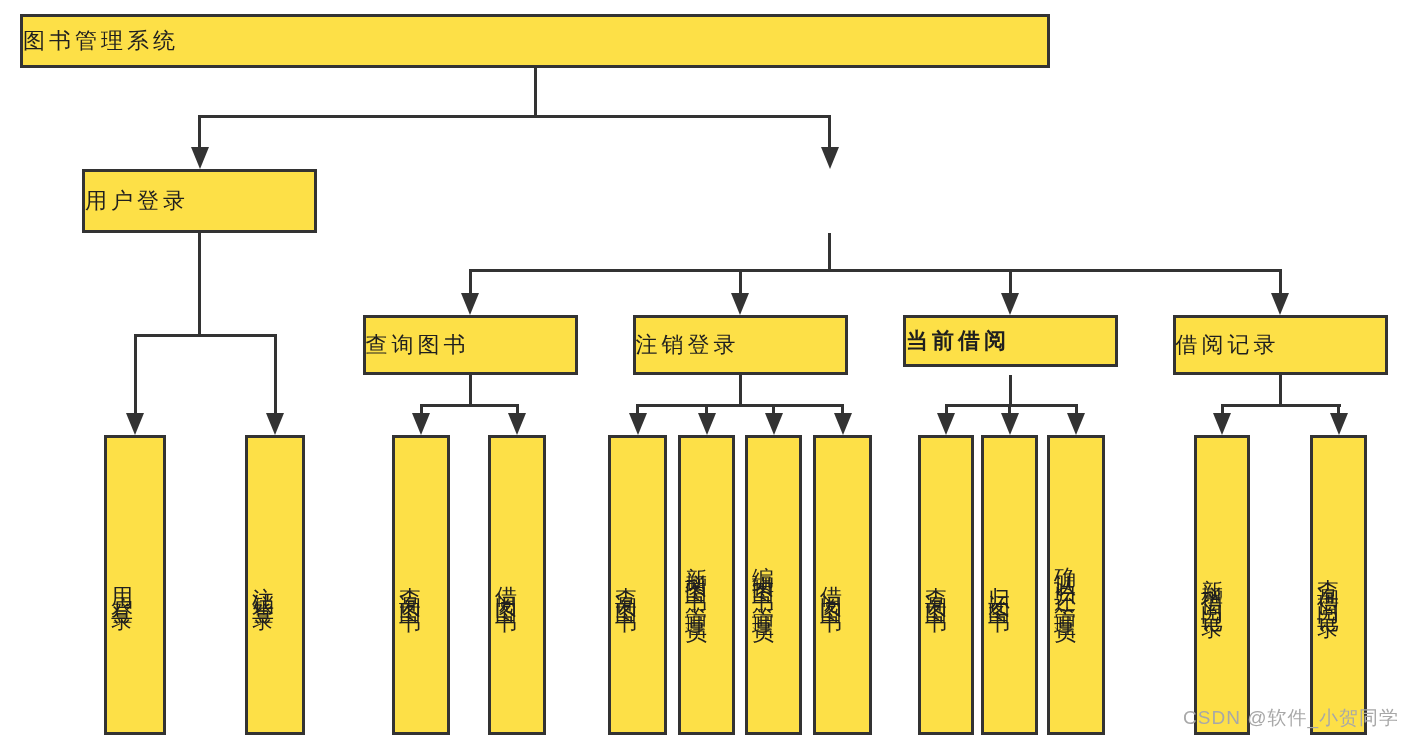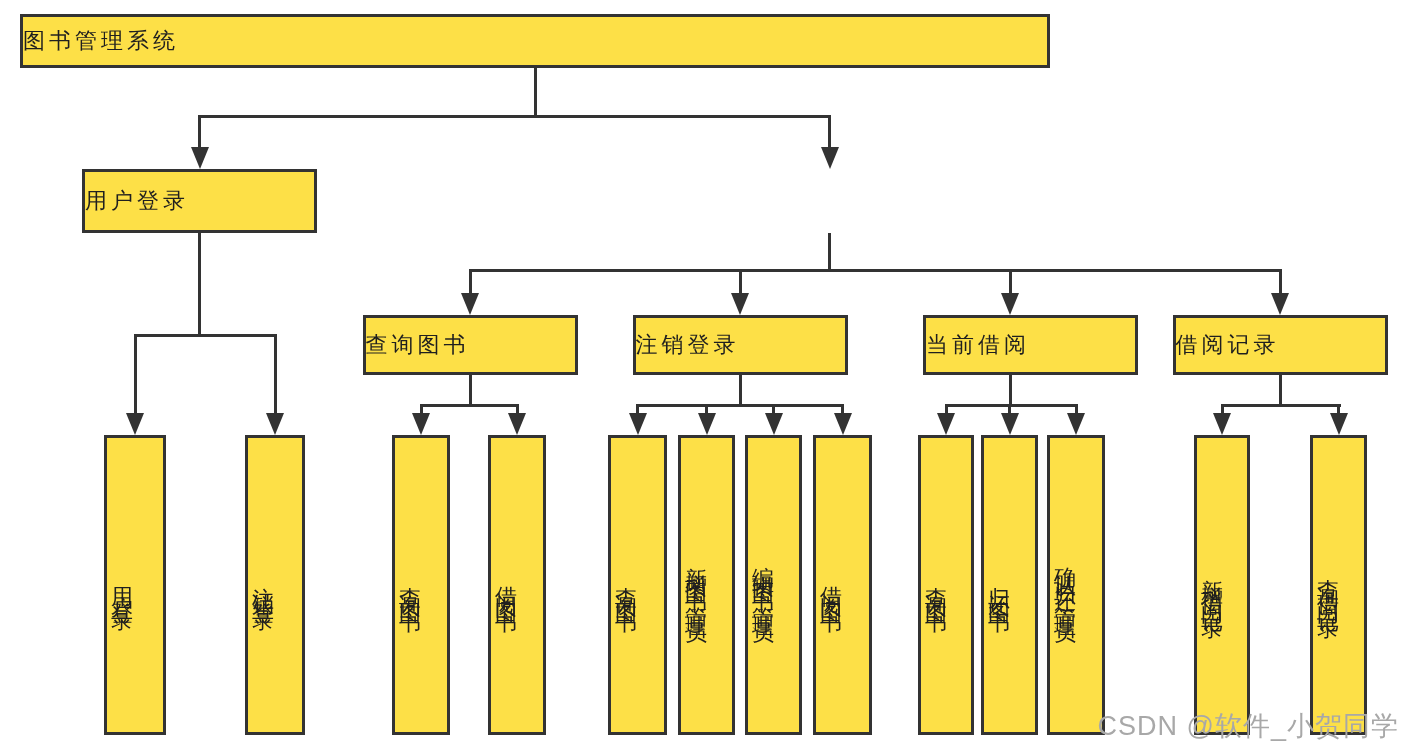--- a/index.html
+++ b/index.html
@@ -40,22 +40,22 @@
   }
   .line{position:absolute;background:var(--line);}
   .arrow{
     position:absolute;width:0;height:0;
     border-left:9px solid transparent;
     border-right:9px solid transparent;
     border-top:22px solid var(--line);
   }
   .watermark{
     position:absolute;
-    right:6px;bottom:3px;
-    font-size:27px;
+    right:6px;bottom:16px;
+    font-size:19px;
     color:var(--wm);
     z-index:10;
     letter-spacing:1px;
     white-space:nowrap;
   }
 </style>
 </head>
 <body>
 
 <div class="diagram">
@@ -92,21 +92,21 @@
   <div class="arrow" style="left:1001px;top:293px;"></div>
   <div class="line" style="left:1278.5px;top:269px;width:3px;height:26px;"></div>
   <div class="arrow" style="left:1271px;top:293px;"></div>
 
   <div class="box" style="left:362.5px;top:315px;width:215px;height:60px;">
     <span class="h-label">查询图书</span>
   </div>
   <div class="box" style="left:632.5px;top:315px;width:215px;height:60px;">
     <span class="h-label">注销登录</span>
   </div>
-  <div class="box" style="left:923px;top:315px;width:215px;height:60px;">
+  <div class="box" style="left:903px;top:315px;width:215px;height:52px;font-weight:bold;">
     <span class="h-label">当前借阅</span>
   </div>
   <div class="box" style="left:1172.5px;top:315px;width:215px;height:60px;">
     <span class="h-label">借阅记录</span>
   </div>
 
   <div class="line" style="left:468.5px;top:375px;width:3px;height:32px;"></div>
   <div class="line" style="left:419.5px;top:404px;width:99px;height:3px;"></div>
   <div class="line" style="left:419.5px;top:404px;width:3px;height:11px;"></div>
   <div class="arrow" style="left:412px;top:413px;"></div>

